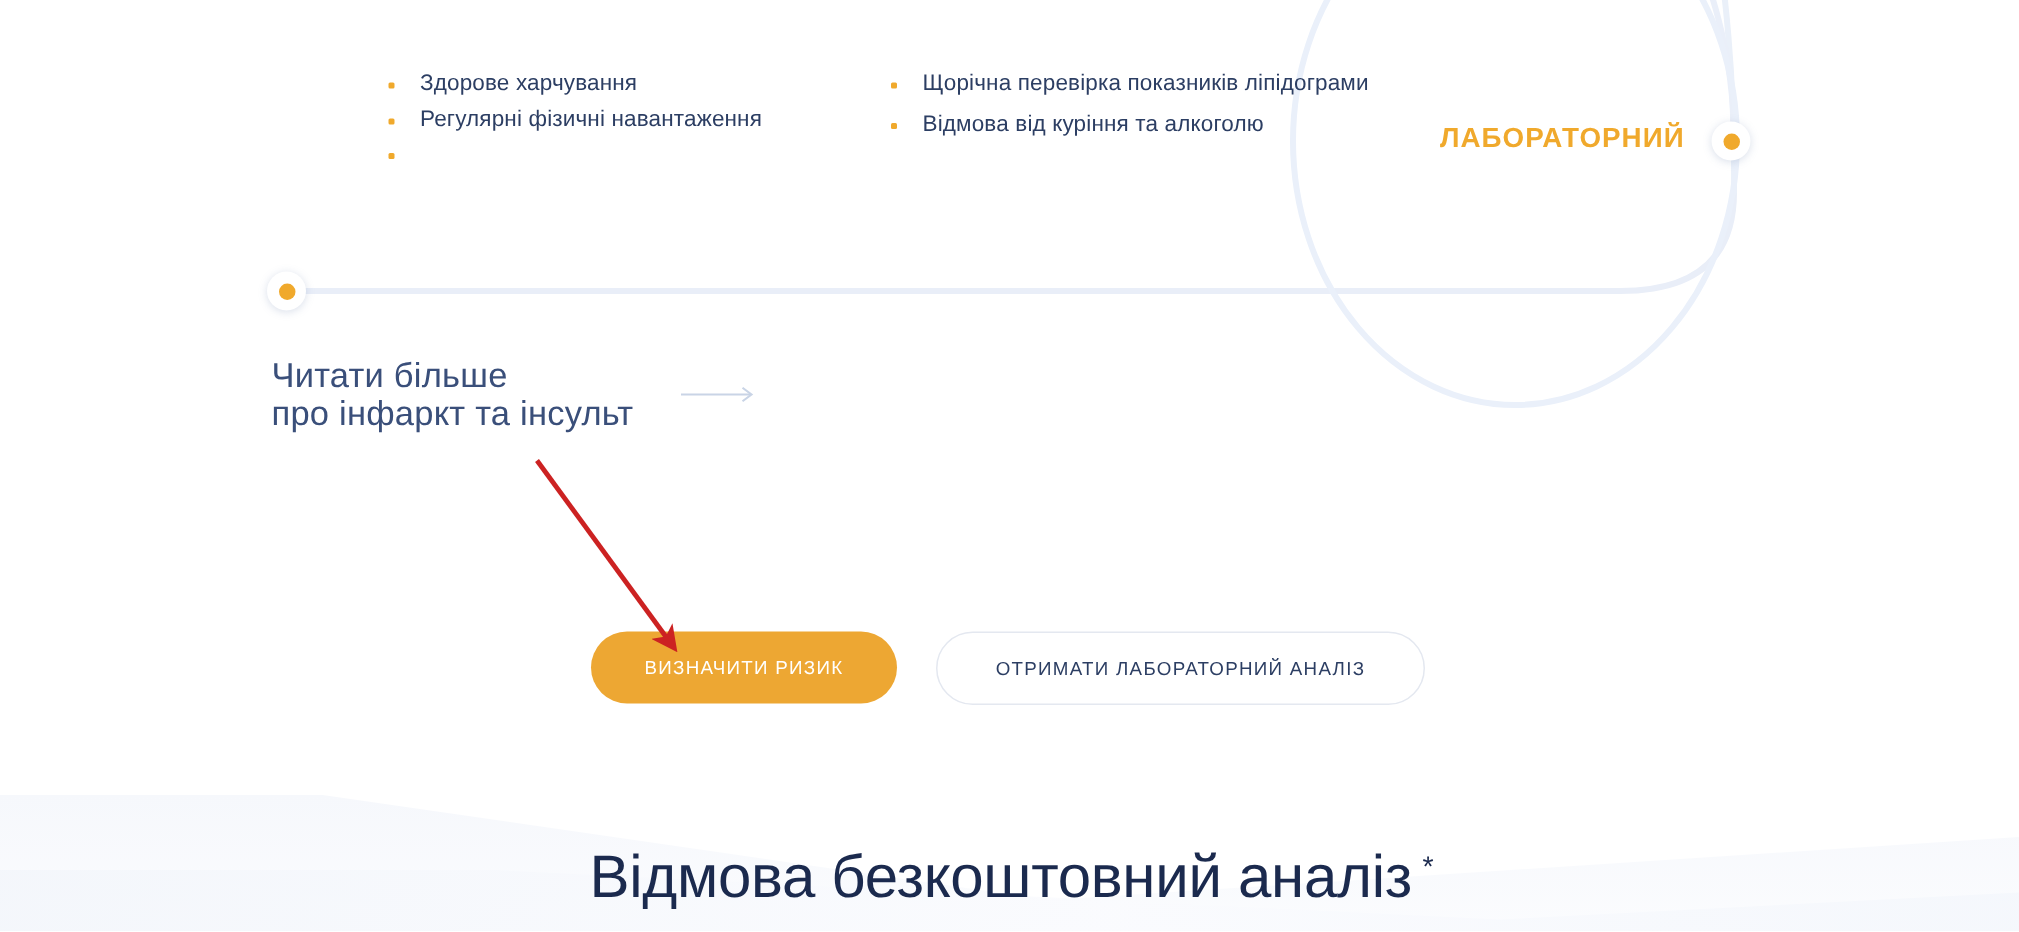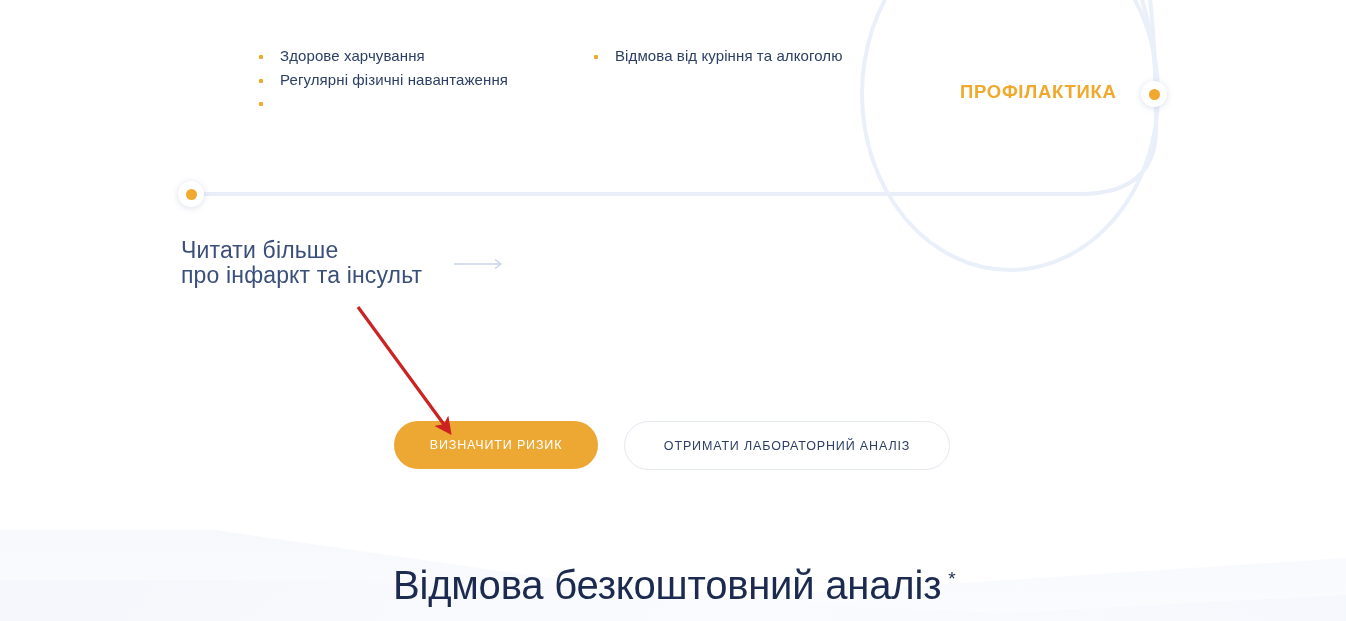--- a/index.html
+++ b/index.html
@@ -217,37 +217,41 @@
   <svg class="timeline-svg" viewBox="0 0 1346 621" xmlns="http://www.w3.org/2000/svg">
     <path d="M190,194 L1080,194 Q1156,194 1156,128" fill="none" stroke="#e9eef8" stroke-width="4" stroke-linecap="round"></path>
     <path d="M1156,128 A 78 300 0 0 0 1090,-180" fill="none" stroke="#eaf0f9" stroke-width="4" stroke-linecap="round"></path>
     <path d="M1156,94 C1156,-20 1096,-120 1020,-150" fill="none" stroke="#eaeff9" stroke-width="4" stroke-linecap="round"></path>
     <ellipse cx="1010" cy="94" rx="148" ry="176" fill="none" stroke="#eaf0fa" stroke-width="4"></ellipse>
   </svg>
 
   <div id="dot-left" class="dot-marker"></div>
   <div id="dot-right" class="dot-marker"></div>
 
-  <div id="prevention-label">ПРОФІЛАКТИКА</div>
+  <div id="prevention-label">ЛАБОРАТОРНИЙ</div>
 
   <div id="bullets-left" class="bullet-col">
     <div class="bullet-item">
       <span class="bullet-dot"></span>
       <span class="bullet-text">Здорове харчування</span>
     </div>
     <div class="bullet-item">
       <span class="bullet-dot"></span>
       <span class="bullet-text">Регулярні фізичні навантаження</span>
     </div>
     <div class="bullet-item">
       <span class="bullet-dot"></span>
     </div>
   </div>
 
   <div id="bullets-right" class="bullet-col">
+    <div class="bullet-item">
+      <span class="bullet-dot"></span>
+      <span class="bullet-text">Щорічна перевірка показників ліпідограми</span>
+    </div>
     <div class="bullet-item">
       <span class="bullet-dot"></span>
       <span class="bullet-text">Відмова від куріння та алкоголю</span>
     </div>
   </div>
 
   <div id="read-more">
     <span id="read-more-text">Читати більше
 про інфаркт та інсульт</span>
     <span id="read-more-arrow">

